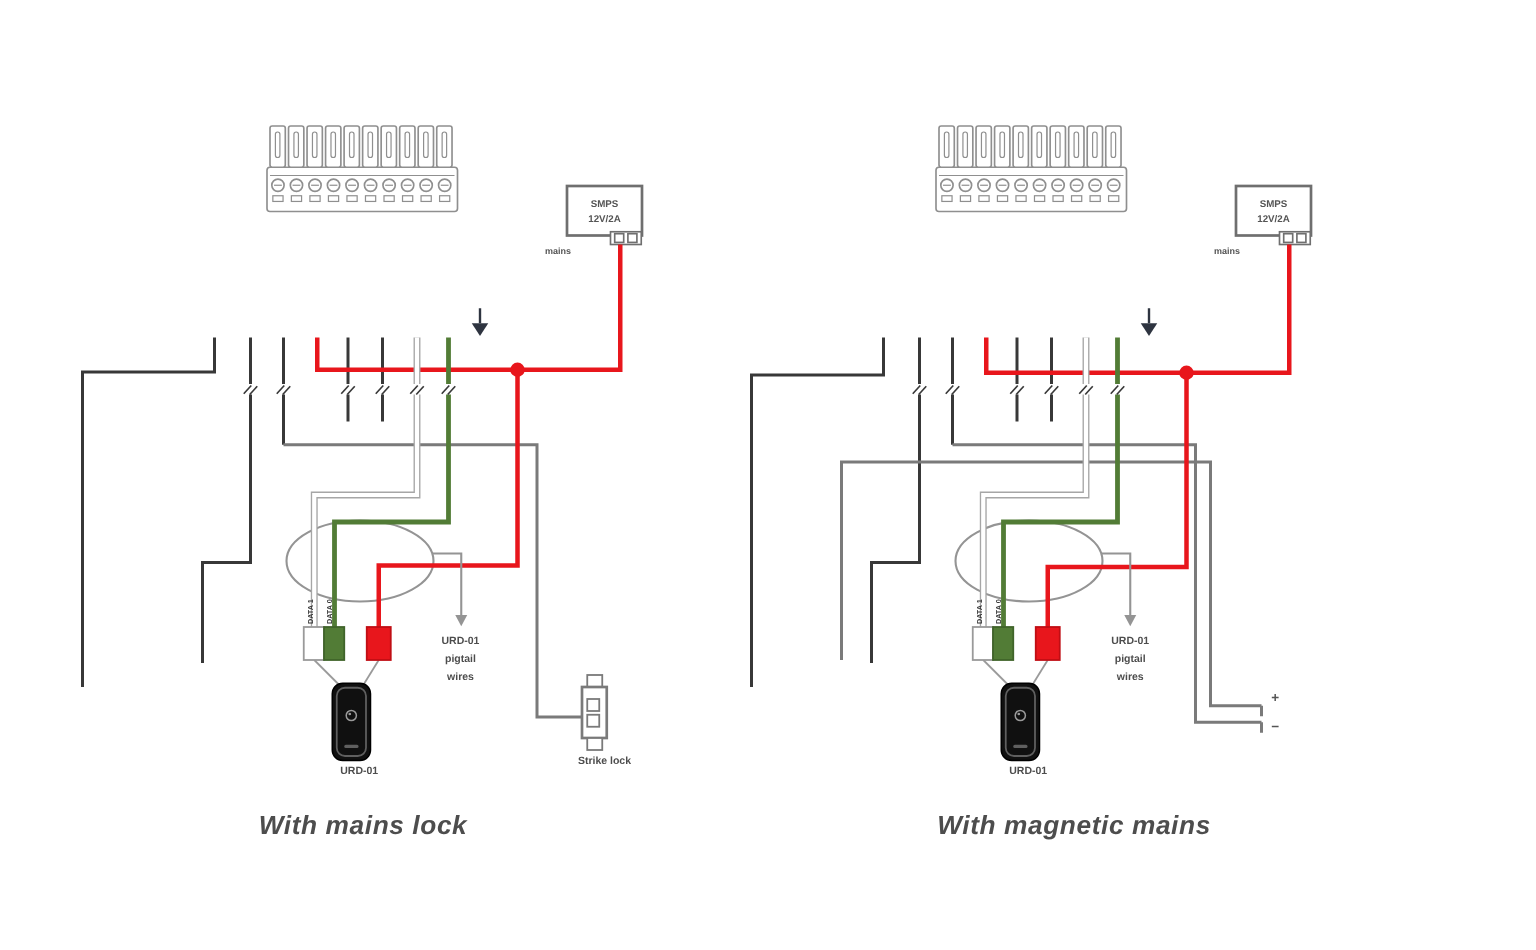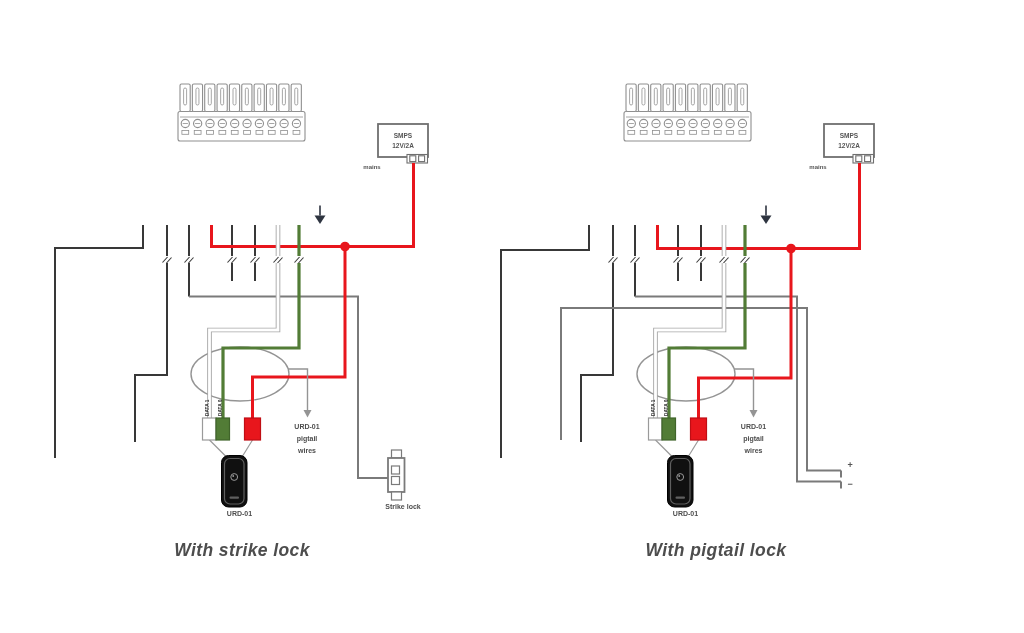--- a/index.html
+++ b/index.html
@@ -317,15 +317,15 @@
     <circle cx="680.2" cy="477" r="3.4" class="fob-logo"></circle>
     <circle cx="679.2" cy="476" r=".9" class="fob-dot"></circle>
     <rect x="675.5" y="496.5" width="9.5" height="2.2" rx="1" class="fob-bar"></rect>
     <text x="685.5" y="516" text-anchor="middle" class="t-lab">URD-01</text>
     <text x="753.5" y="429" text-anchor="middle" class="t-lab">URD-01</text>
     <text x="753.5" y="441" text-anchor="middle" class="t-lab">pigtail</text>
     <text x="753.5" y="453" text-anchor="middle" class="t-lab">wires</text>
   </g>
 </svg>
 
-  <div class="caption" style="left:242px;">With strike lock</div>
-  <div class="caption" style="left:716px;">With pigtail lock</div>
+  <div class="caption" style="left:242px;">With mains lock</div>
+  <div class="caption" style="left:716px;">With magnetic mains</div>
 </div>
 
 </body></html>

